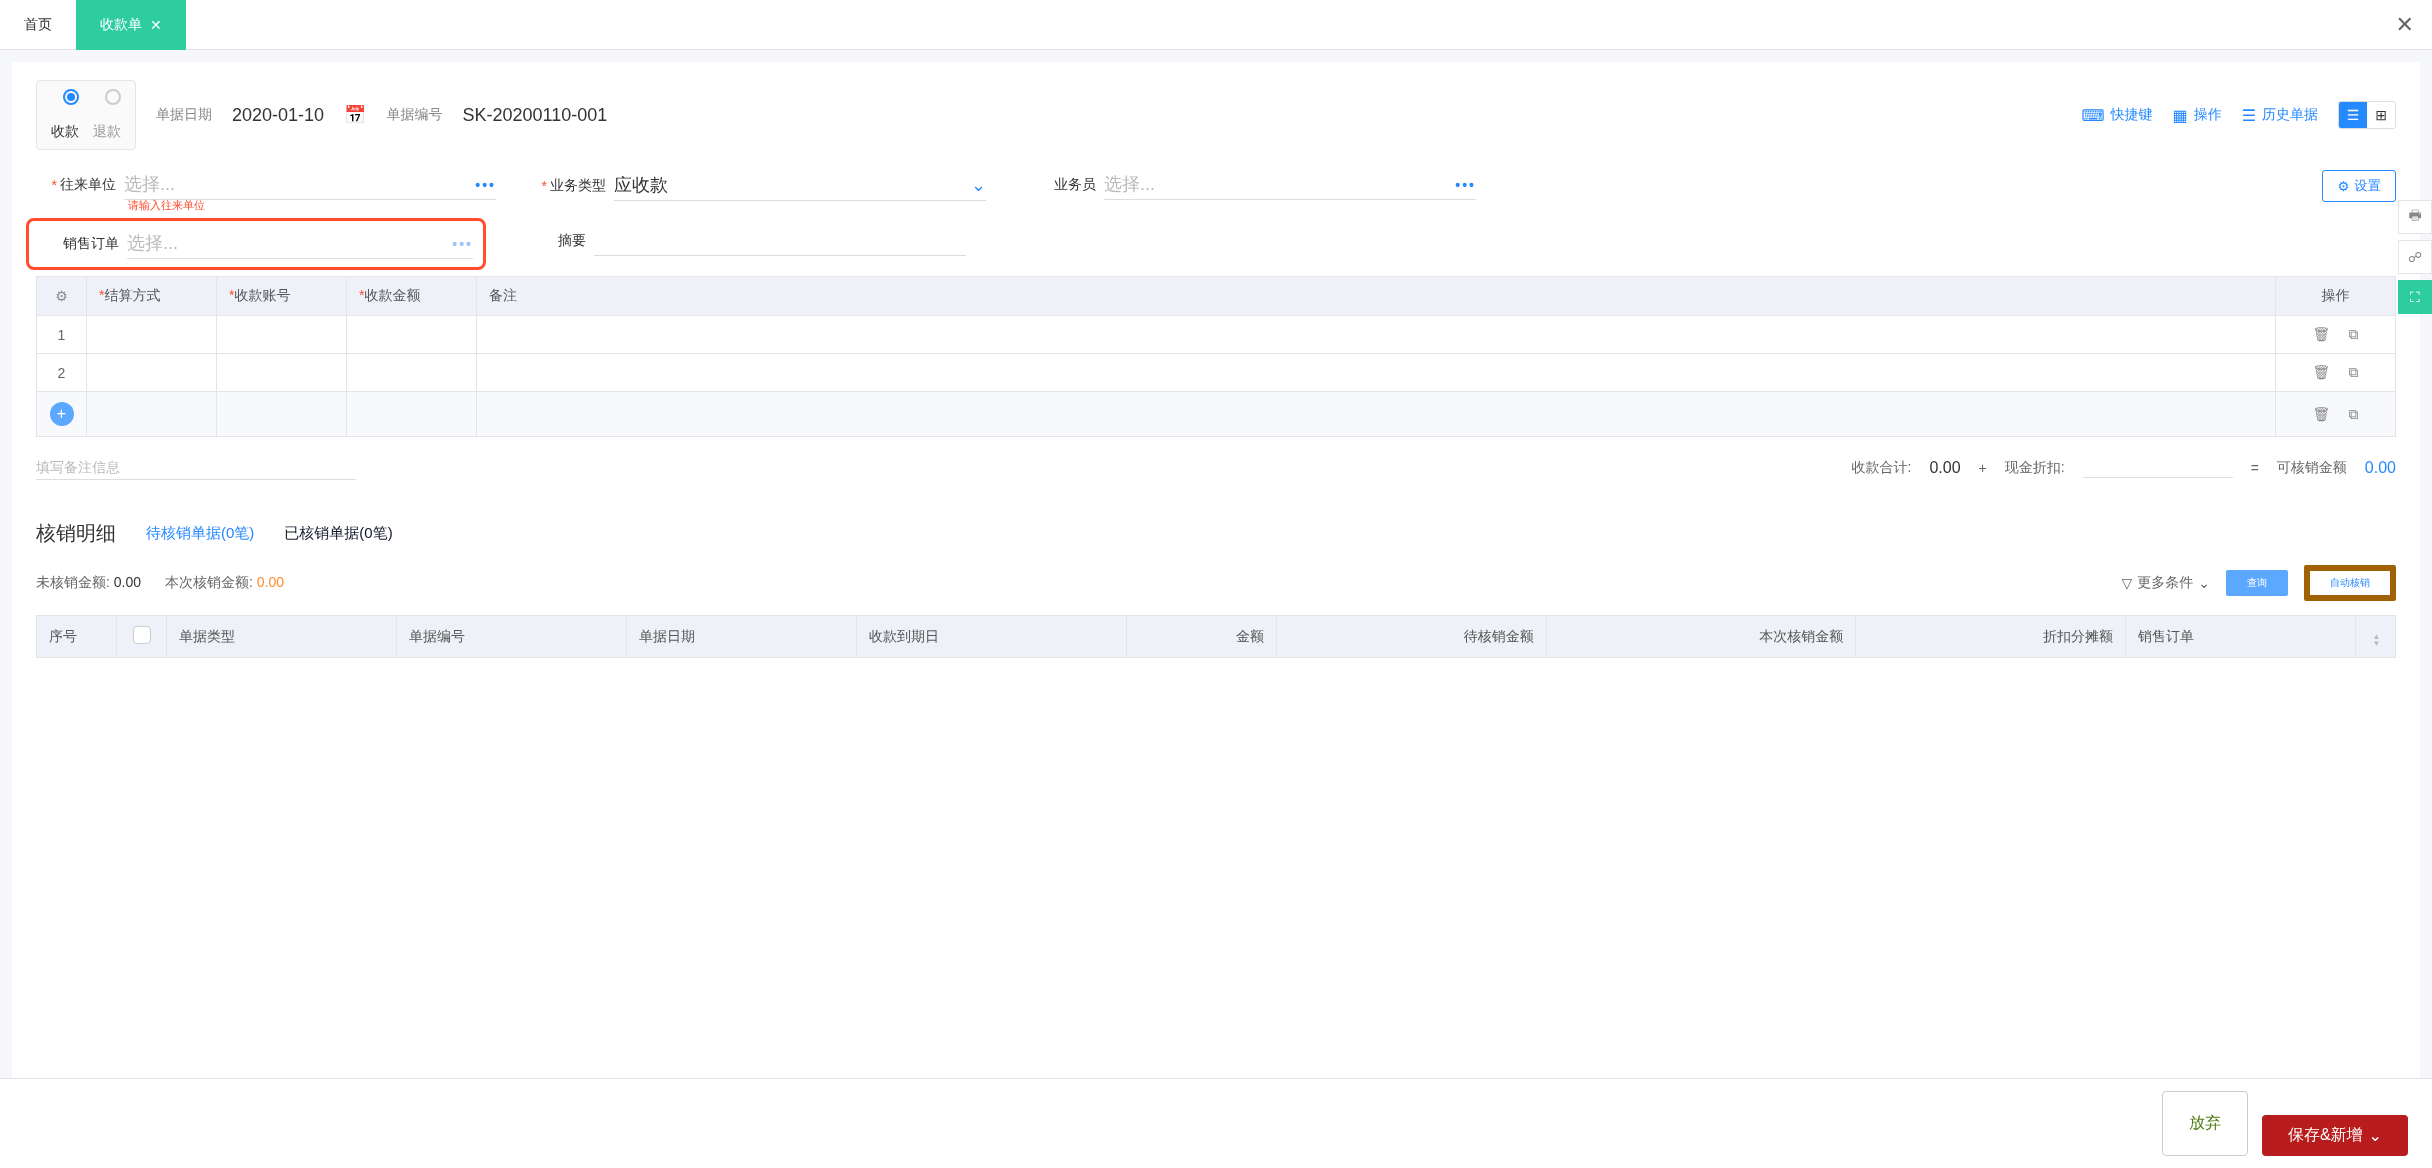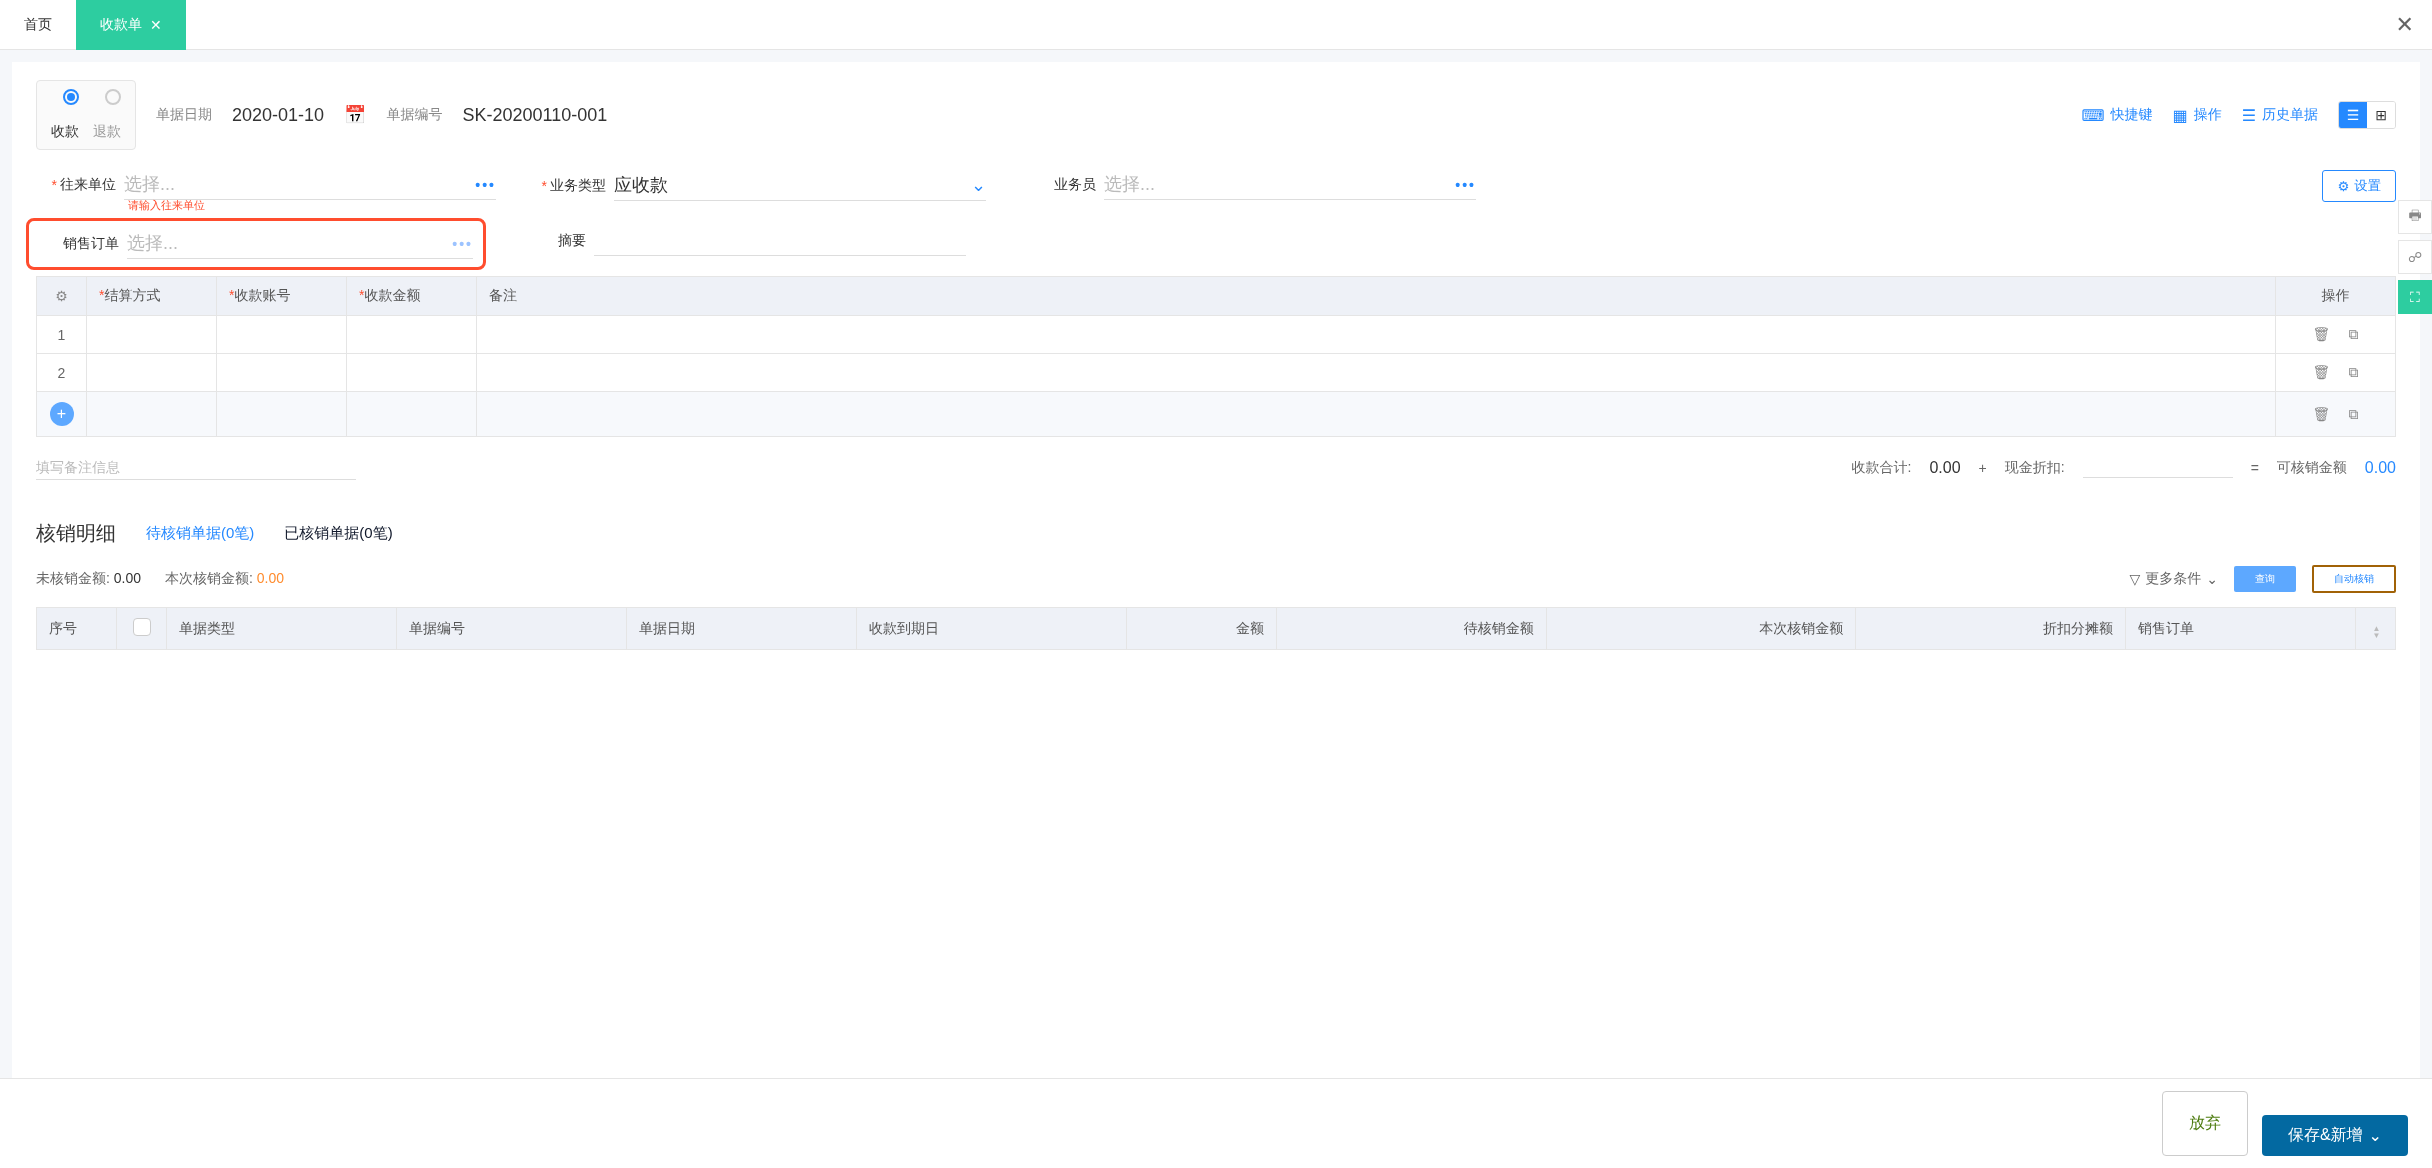--- a/index.html
+++ b/index.html
@@ -73,35 +73,35 @@
 .sub-tab.active { color: #2589ff; }
 
 .filter-row { display: flex; align-items: center; margin-top: 18px; gap: 24px; }
 .filter-text { color: #666; }
 .filter-val { color: #333; }
 .filter-val.orange { color: #ff8c2e; }
 .filter-right { margin-left: auto; display: flex; align-items: center; gap: 16px; }
 .more-cond { display: flex; align-items: center; gap: 5px; color: #666; cursor: pointer; }
 .btn { border-radius: 2px; padding: 5px 20px; cursor: pointer; font-size: 10px; border: 1px solid transparent; }
 .btn-primary { background: #5da8ff; color: #fff; }
-.btn-outline { border: 2px solid #a16207; color: #2589ff; background: #fff; }
+.btn-outline { border: 6px solid #a16207; color: #2589ff; background: #fff; }
 
 .detail-table { width: 100%; border-collapse: collapse; margin-top: 14px; }
 .detail-table th { background: #eef1f7; border: 1px solid #e5e5e5; padding: 10px 12px; font-weight: normal; color: #555; text-align: left; }
 .dt-seq { width: 80px; }
 .dt-chk { width: 50px; text-align: center !important; }
 .dt-amt, .dt-pending, .dt-this, .dt-disc { text-align: right !important; }
 .dt-last { width: 40px; text-align: center !important; }
 .checkbox { width: 18px; height: 18px; border: 1px solid #ccc; border-radius: 4px; display: inline-block; background: #fff; }
 .sort-icons { display: inline-flex; flex-direction: column; font-size: 8px; color: #bbb; line-height: 7px; margin-left: 2px; }
 
 .footer-bar { position: fixed; bottom: 0; right: 0; left: 0; background: #fff; border-top: 1px solid #e5e5e5; padding: 12px 24px; display: flex; justify-content: flex-end; gap: 14px; }
 .btn-lg { padding: 10px 26px; font-size: 16px; border-radius: 4px; cursor: pointer; display: flex; align-items: center; gap: 6px; }
 .btn-cancel { border: 1px solid #ccc; background: #fff; color: #4d7c0f; }
-.btn-save { border: none; background: #0369a1; color: #fff; margin-top: 24px; }
+.btn-save { border: none; background: #b91c1c; color: #fff; margin-top: 24px; }
 
 .side-rail { position: fixed; right: 0; top: 200px; display: flex; flex-direction: column; gap: 6px; }
 .rail-btn { width: 34px; height: 34px; background: #fff; border: 1px solid #e5e5e5; display: flex; align-items: center; justify-content: center; color: #888; cursor: pointer; }
 .rail-btn.green { background: #2dcda0; color: #fff; border-color: #2dcda0; }
 </style>
 </head>
 <body>
 
 <div class="tabs-bar">
   <div class="tab">

